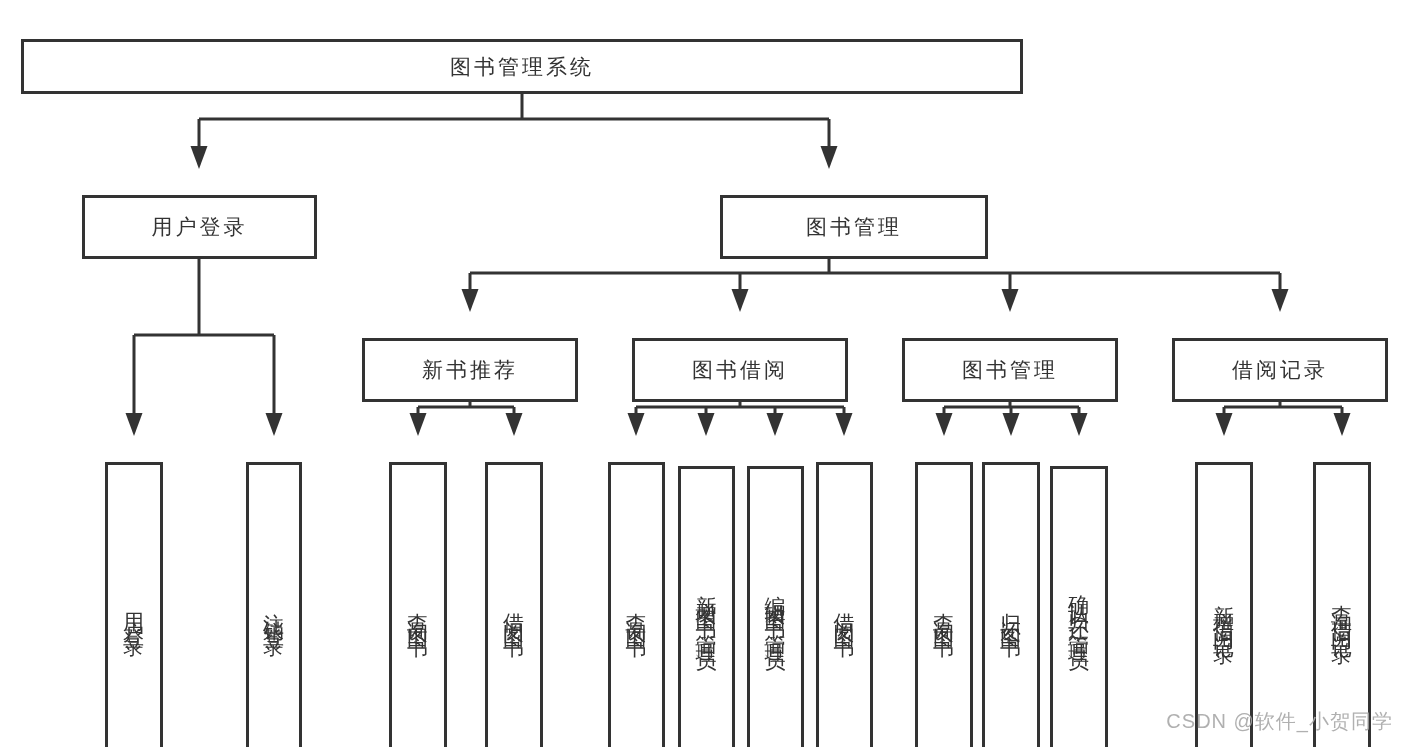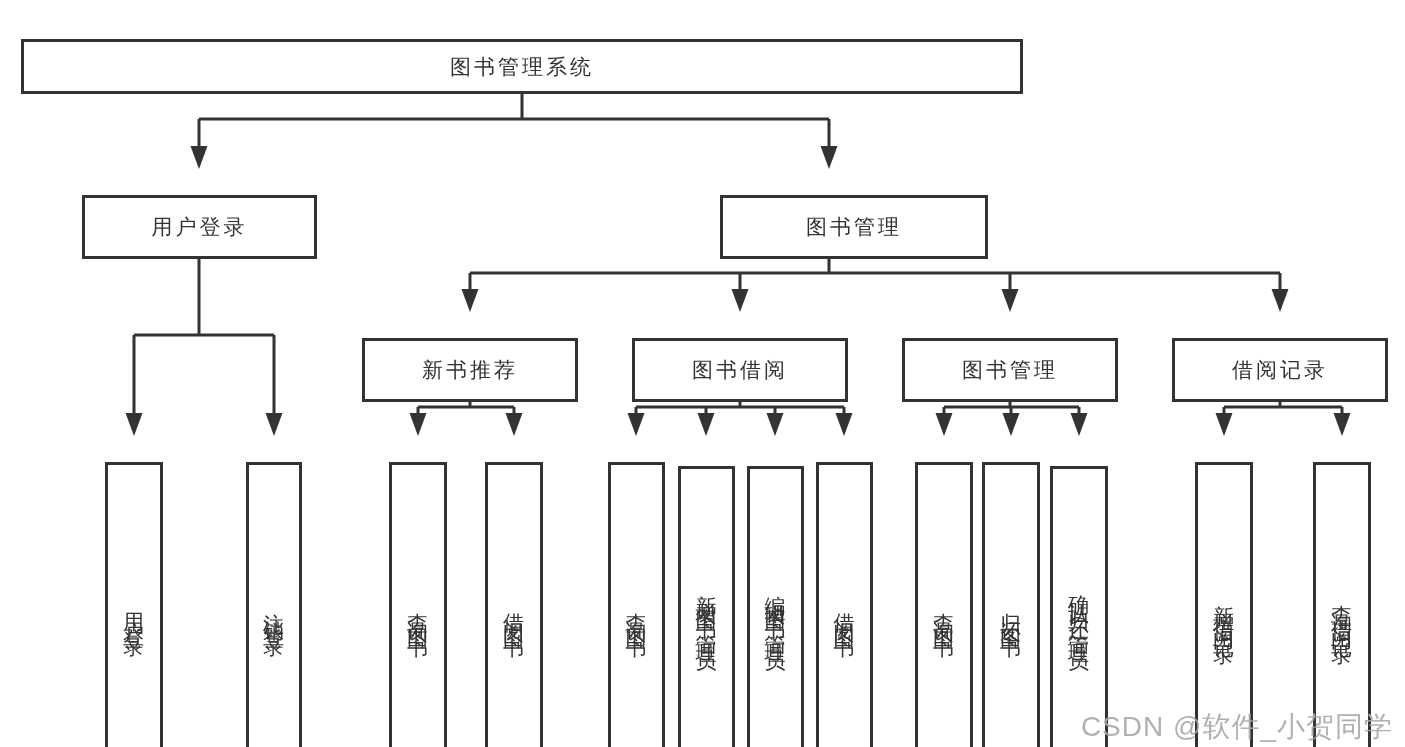--- a/index.html
+++ b/index.html
@@ -14,21 +14,21 @@
     position:absolute; box-sizing:border-box; background:#ffffff;
     border:3px solid #333333; display:flex; align-items:center; justify-content:center;margin-top:26px;
   }
   .hnode span { font-size:21px; letter-spacing:3px; white-space:nowrap; color:#333333; }
   .vnode span {
     writing-mode:vertical-rl; text-orientation:mixed;
     font-size:21px; letter-spacing:8px; line-height:1; color:#333333; white-space:nowrap;
   }
   .watermark {
     position:absolute; top:708px; right:12px; z-index:5;
-    font-size:28px; letter-spacing:1px; color:#a8a8a8; opacity:.9;
+    font-size:20px; letter-spacing:1px; color:#a8a8a8; opacity:.9;
   }
 </style>
 </head>
 <body>
 
 <div class="canvas">
 
   <svg class="wires" viewBox="0 0 1405 747" xmlns="http://www.w3.org/2000/svg" aria-hidden="true">
     <path d="
       M522 68 V119 M199 119 H829 M199 119 V150 M829 119 V150

